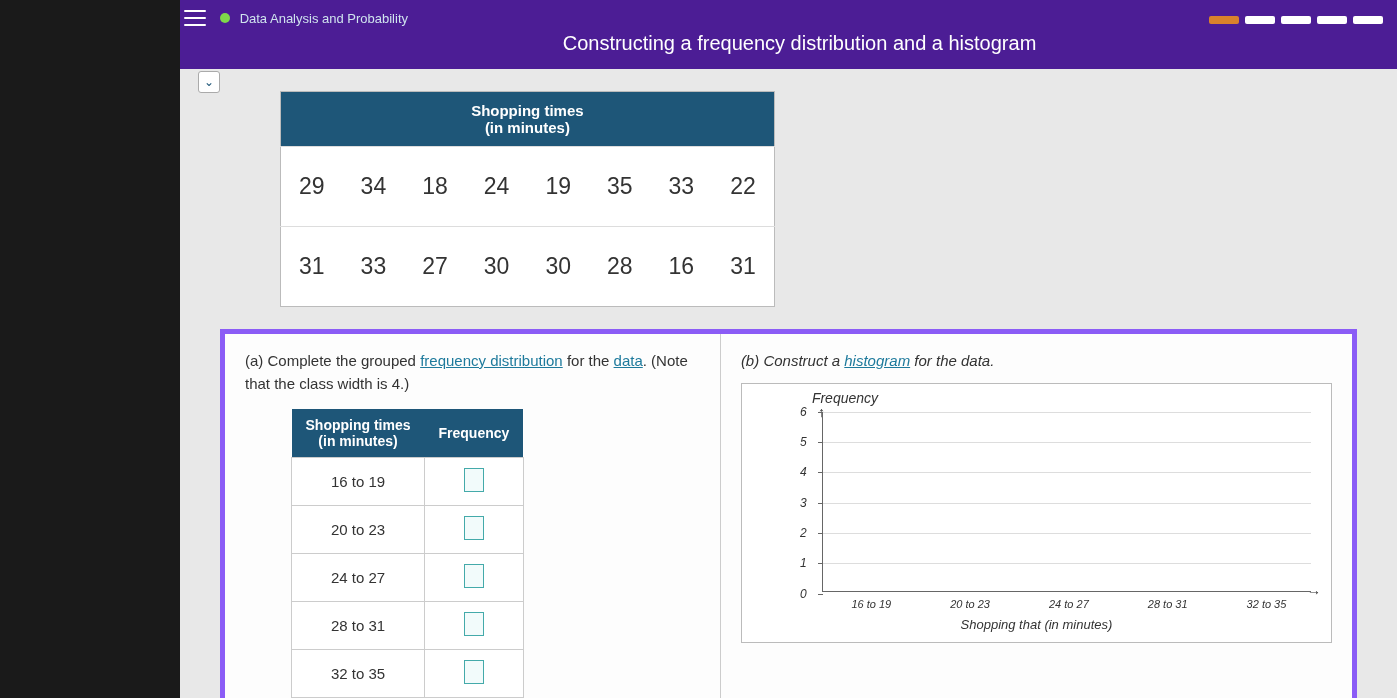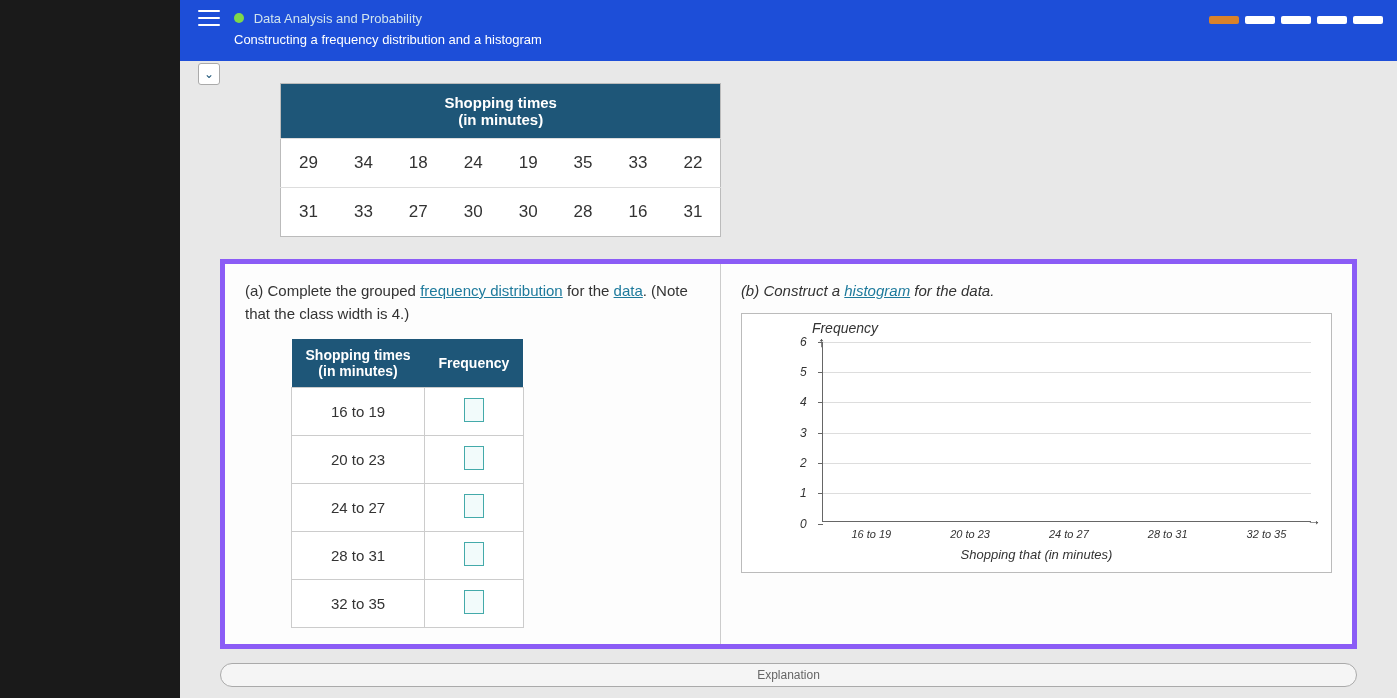--- a/index.html
+++ b/index.html
@@ -10,40 +10,41 @@
     height: 698px;
     overflow: hidden;
     position: relative;
   }
   .screen {
     position: absolute;
     top: 0; left: 180px; right: 0; bottom: 0;
     background: #e8e8e8;
   }
   .header {
-    background: #1d4ed8;
+    background: #4c1d95;
     color: #fff;
-    padding: 10px 18px 14px 18px;
+    padding: 10px 18px 14px 4px;
     position: relative;
+    text-align: center;
   }
   .header-top {
     display: flex;
     align-items: center;
     gap: 14px;
     margin-bottom: 6px;
   }
   .hamburger {
     width: 22px; height: 16px;
     display: flex; flex-direction: column; justify-content: space-between;
     cursor: pointer;
   }
   .hamburger span { height: 2px; background: #fff; border-radius: 1px; }
   .status-dot { width: 10px; height: 10px; border-radius: 50%; background: #7fd84a; display: inline-block; margin-right: 6px; }
   .category { font-size: 13px; color: #cfe3ee; }
-  .lesson-title { font-size: 13px; color: #fff; margin-left: 36px; }
+  .lesson-title { font-size: 20px; color: #fff; margin-left: 36px; }
   .progress {
     position: absolute; right: 14px; top: 16px;
     display: flex; gap: 6px;
   }
   .progress .seg { width: 30px; height: 8px; background: #fff; border-radius: 2px; }
   .progress .seg.filled { background: #d9822b; }
   .subbar {
     background: #e8e8e8;
     padding: 4px 18px 4px 48px;
     color: #555;
@@ -60,21 +61,21 @@
   .content { padding: 14px 40px; }
   .data-table {
     border: 1px solid #bbb; border-collapse: collapse; background: #fff;
     margin-left: 60px; margin-bottom: 22px;
   }
   .data-table th {
     background: #1e5678; color: #fff; font-weight: bold;
     padding: 10px 16px; font-size: 15px; text-align: center;
   }
   .data-table td {
-    padding: 14px 18px; font-size: 17px; color: #333; text-align: center;
+    padding: 26px 18px; font-size: 23px; color: #333; text-align: center;
     border-top: 1px solid #ddd;
   }
   .qbox {
     border: 5px solid #8b5cf6; background: #fdfdfd;
     display: flex; align-items: stretch;
   }
   .qcol { padding: 16px 20px; }
   .qcol.a { flex: 0 0 44%; border-right: 1px solid #ccc; }
   .qcol.b { flex: 1; font-style: italic; }
   .qtext { font-size: 15px; color: #333; line-height: 1.5; }

